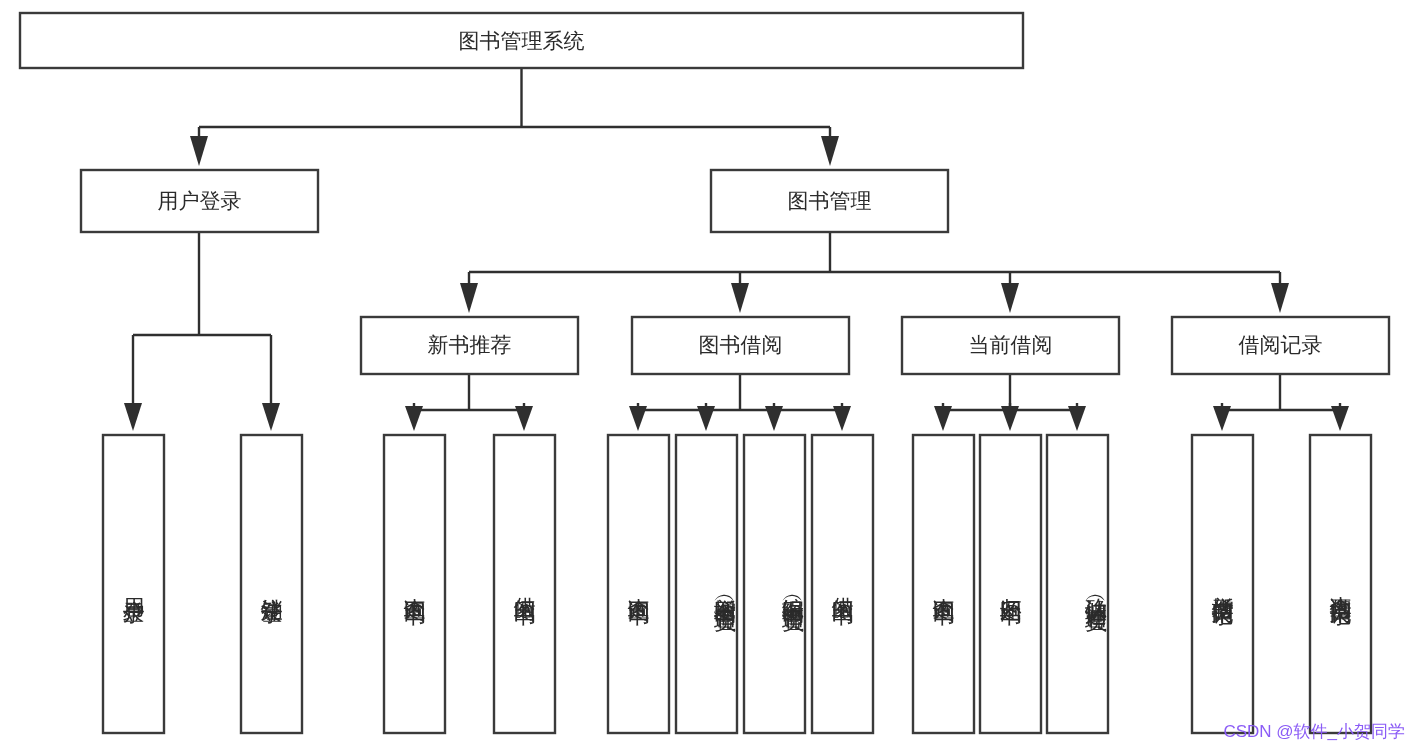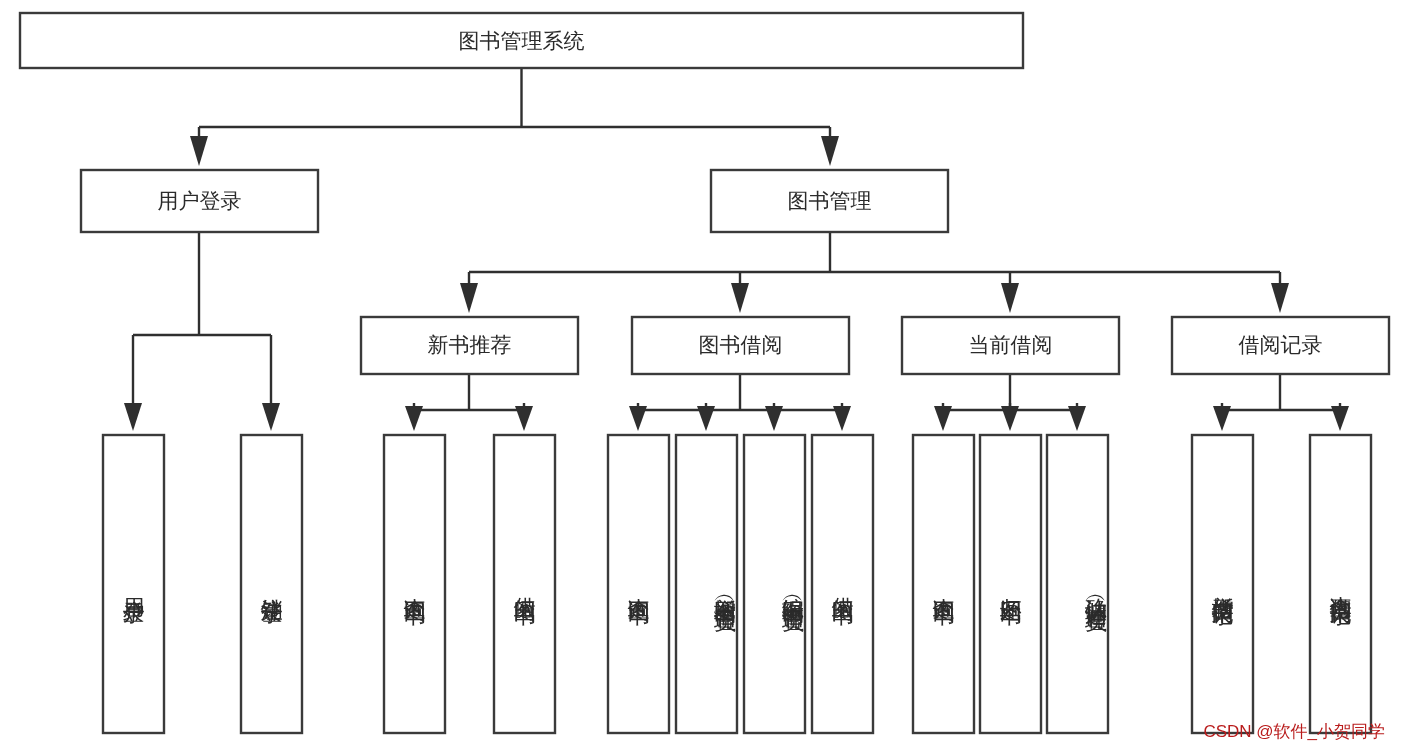--- a/index.html
+++ b/index.html
@@ -60,25 +60,25 @@
     font-family: "Liberation Sans", "DejaVu Sans", sans-serif;
     font-size: 22px;
     line-height: 1.12;
     color: #2b2b2b;
     letter-spacing: 2px;
     white-space: nowrap;
     pointer-events: none;
   }
   .watermark {
     position: absolute;
-    right: 20px;
+    right: 0;
     bottom: 4px;
     font-family: "Liberation Sans", "DejaVu Sans", sans-serif;
     font-size: 17px;
-    color: #b91c1c;
+    color: #8b5cf6;
     white-space: nowrap;
     user-select: none;
   }
 </style>
 </head>
 <body>
 
 <div id="diagram-root">
 
   <svg class="diagram-canvas" viewBox="0 0 1405 747">

